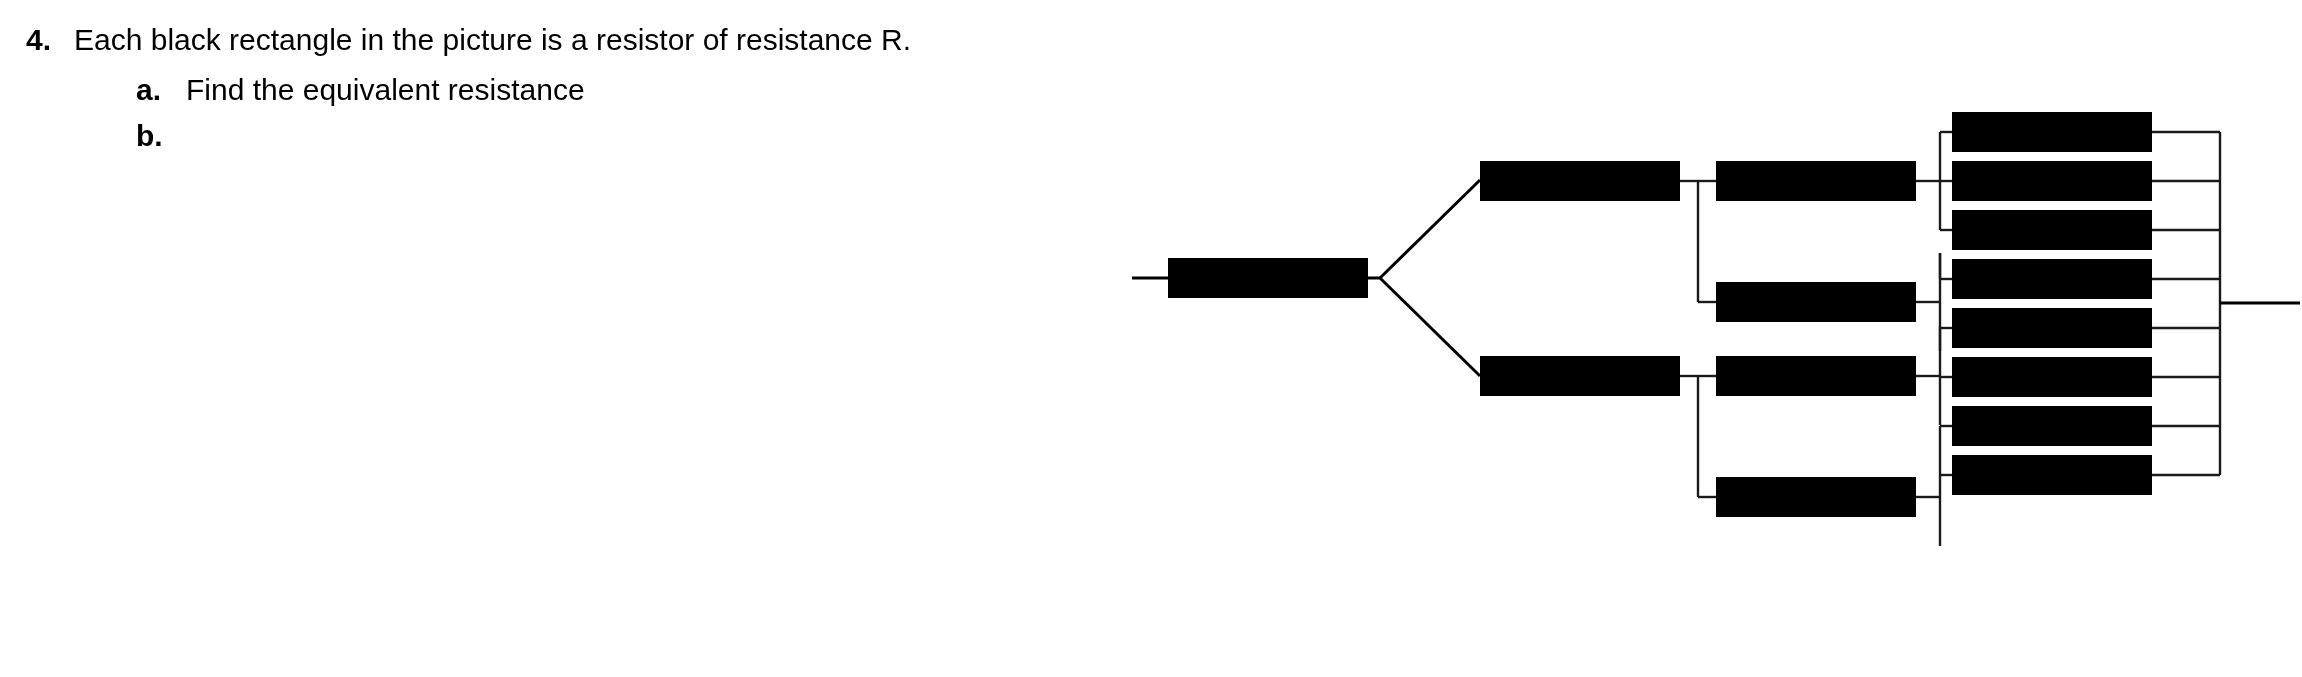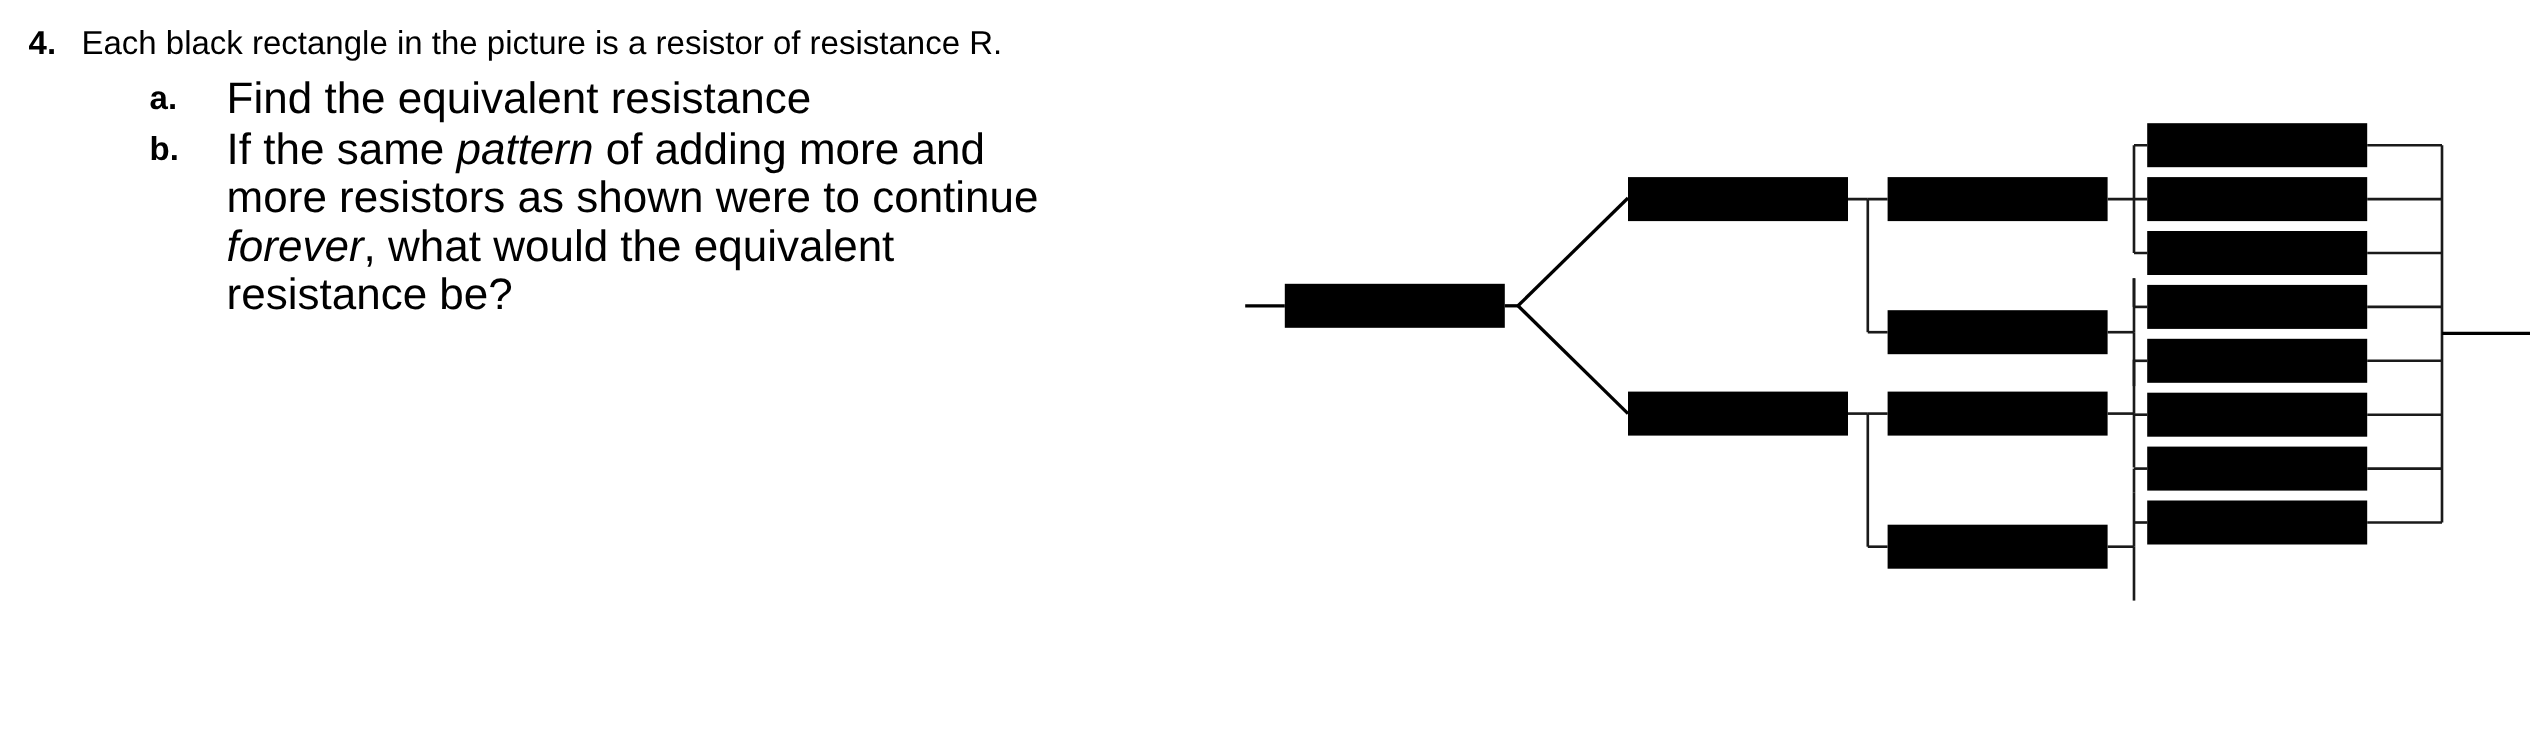--- a/index.html
+++ b/index.html
@@ -62,24 +62,23 @@
     margin-bottom: 2px;
   }
   .sub-marker {
     font-weight: bold;
     font-size: 30px;
     line-height: 44px;
     width: 50px;
     flex: 0 0 50px;
   }
   .sub-text {
-    font-size: 40px;
+    font-size: 30px;
     line-height: 44px;
     max-width: 570px;
-    margin-left: 20px;
   }
   .sub-text em {
     font-style: italic;
   }
   .sub-line {
     display: block;
     white-space: nowrap;
   }
 
   
@@ -125,26 +124,20 @@
 
       <div class="sub-row">
         <span class="sub-marker">a.</span>
         <span class="sub-text">
           <span class="sub-line">Find the equivalent resistance</span>
         </span>
       </div>
 
       <div class="sub-row">
         <span class="sub-marker">b.</span>
-        <span class="sub-text">
-          <span class="sub-line"><span>If the same </span><em>pattern</em><span> of adding more and</span></span>
-          <span class="sub-line">more resistors as shown were to continue</span>
-          <span class="sub-line"><em>forever</em><span>, what would the equivalent</span></span>
-          <span class="sub-line">resistance be?</span>
-        </span>
       </div>
 
     </div>
   </div>
 
   <div id="circuit-wrap">
     <svg id="circuit-svg" width="1172" height="480" viewBox="0 0 1172 480">
 
       <line class="wire" x1="2" y1="178" x2="38" y2="178"></line>
 

